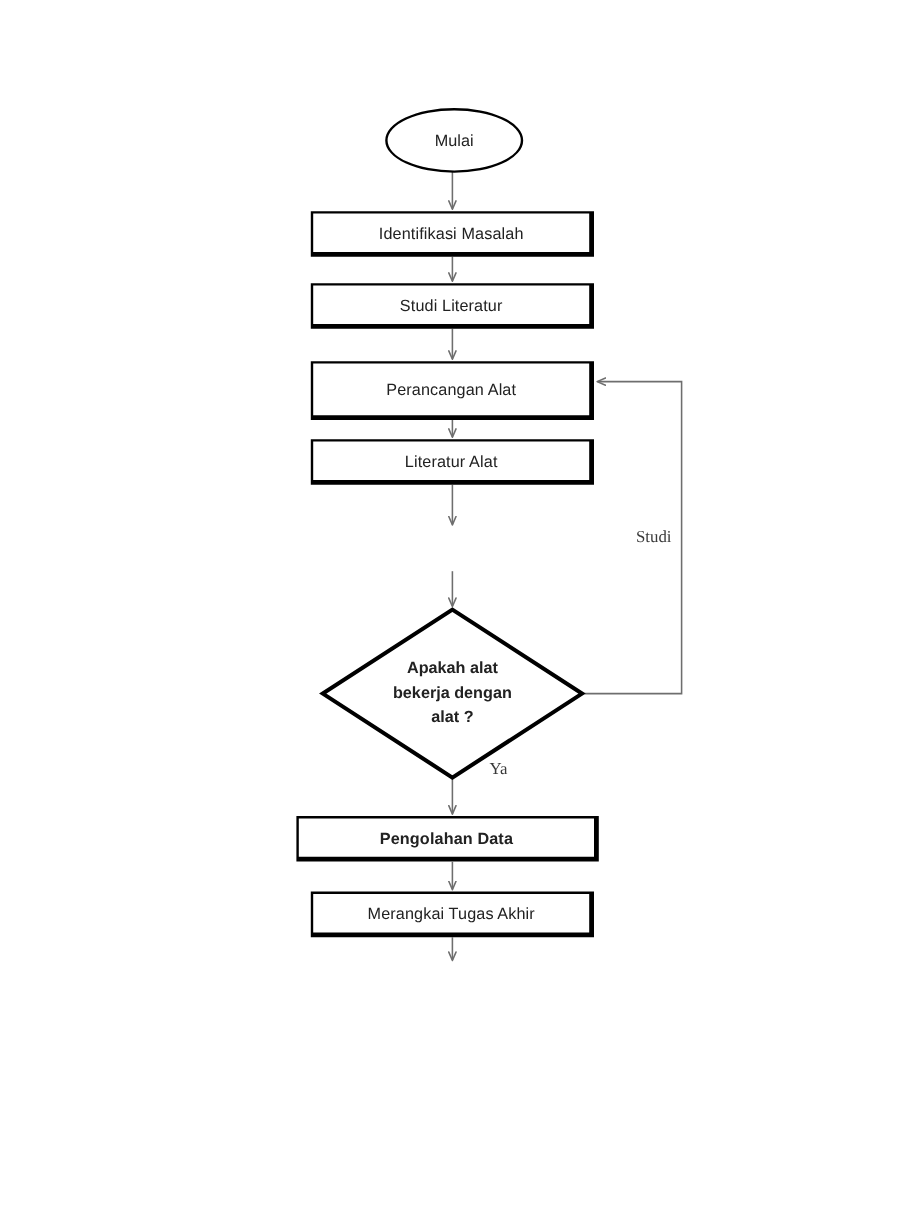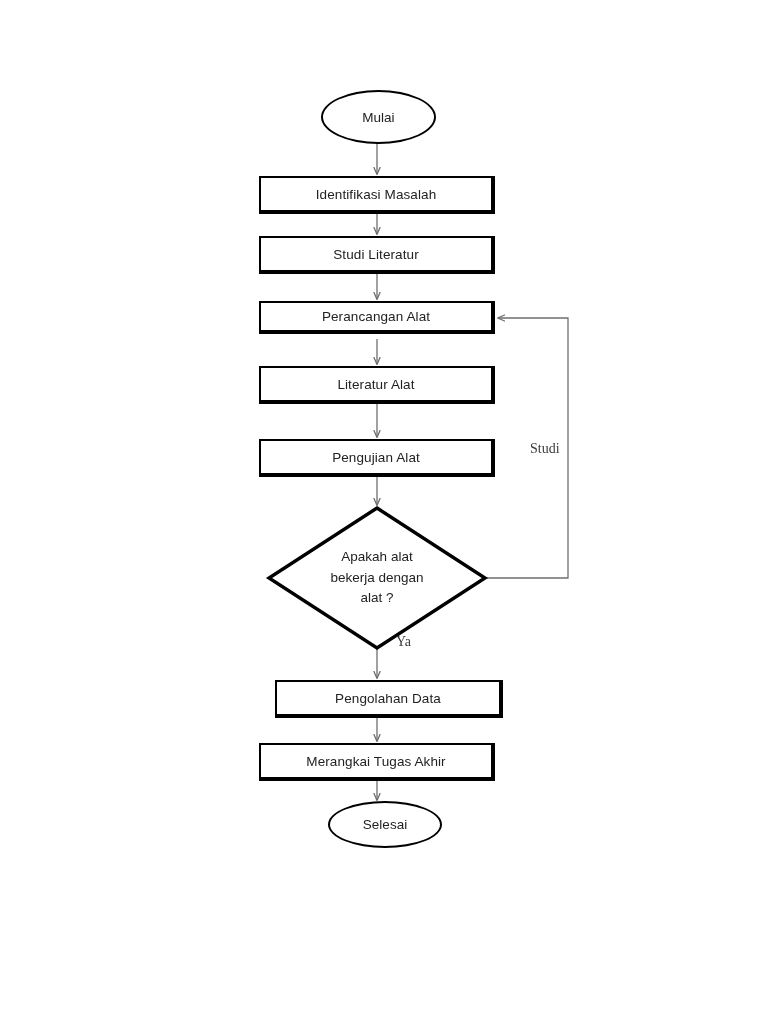--- a/index.html
+++ b/index.html
@@ -138,52 +138,46 @@
   </div>
 
   <div class="node proc" style="left:259px; top:176px; width:236px; height:38px;">
     <span>Identifikasi Masalah</span>
   </div>
 
   <div class="node proc" style="left:259px; top:236px; width:236px; height:38px;">
     <span>Studi Literatur</span>
   </div>
 
-  <div class="node proc" style="left:259px; top:301px; width:236px; height:33px;">
+  <div class="node proc" style="left:259px; top:301px; width:236px; height:49px;">
     <span>Perancangan Alat</span>
   </div>
 
   <div class="node proc" style="left:259px; top:366px; width:236px; height:38px;">
     <span>Literatur Alat</span>
   </div>
 
-  <div class="node proc" style="left:259px; top:439px; width:236px; height:38px;">
-    <span>Pengujian Alat</span>
-  </div>
 
-  <div class="decision-wrap" style="left:267px; top:506px; width:220px; height:144px;">
+  <div class="decision-wrap" style="left:267px; top:506px; width:220px; height:144px;font-weight:bold;">
     <svg width="220" height="144" viewBox="0 0 220 144">
       <polygon points="110,2 218,72 110,142 2,72" fill="#ffffff" stroke="#000000" stroke-width="3.4" stroke-linejoin="miter"></polygon>
     </svg>
     <div class="decision-text">
       <span>Apakah alat</span>
       <span>bekerja dengan</span>
       <span>alat ?</span>
     </div>
   </div>
 
-  <div class="node proc" style="left:275px; top:680px; width:228px; height:38px;">
+  <div class="node proc" style="left:247px; top:680px; width:252px; height:38px;font-weight:bold;">
     <span>Pengolahan Data</span>
   </div>
 
   <div class="node proc" style="left:259px; top:743px; width:236px; height:38px;">
     <span>Merangkai Tugas Akhir</span>
   </div>
 
-  <div class="node term" style="left:328px; top:801px; width:114px; height:47px;">
-    <span>Selesai</span>
-  </div>
 
-  <div class="edge-label" style="left:396px; top:634px;">Ya</div>
+  <div class="edge-label" style="left:408px; top:634px;">Ya</div>
 
   <div class="edge-label" style="left:530px; top:441px;">Studi</div>
 
 </div>
 
 </body></html>

